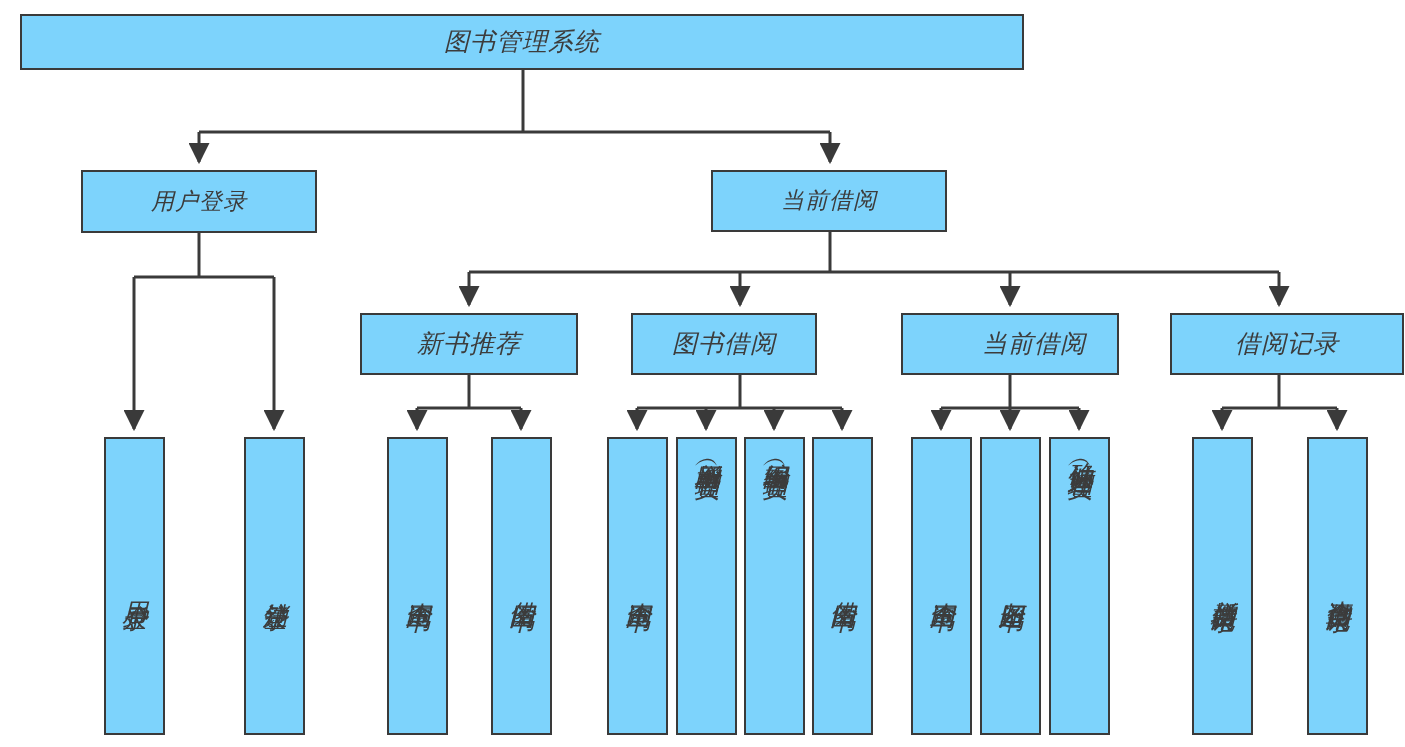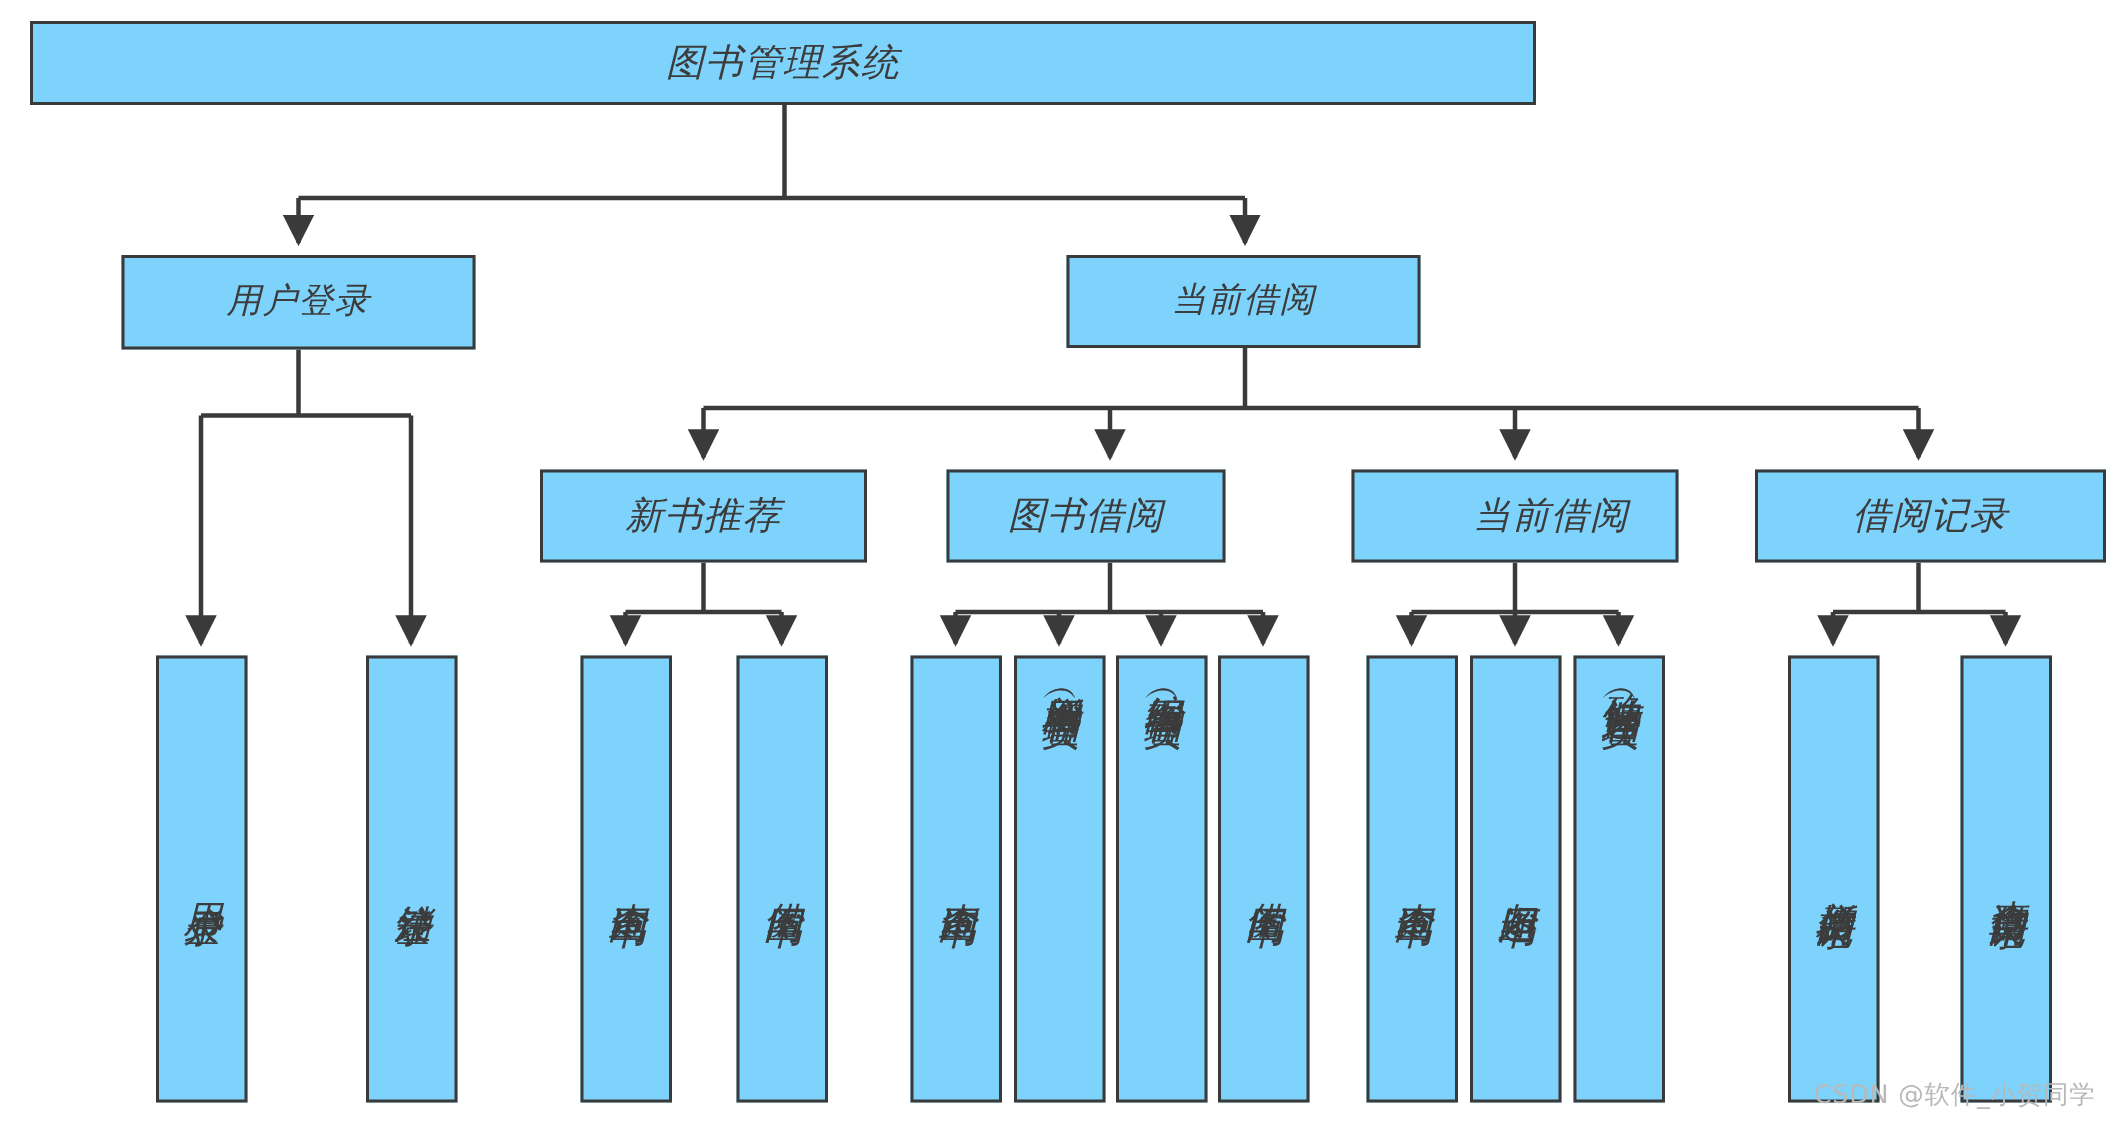--- a/index.html
+++ b/index.html
@@ -239,15 +239,14 @@
       <span class="vtext">新增借阅记录</span>
     </div>
   </div>
 
   <div class="node leaf" style="left:1307px; top:437px; width:61px; height:298px;">
     <div class="leaf-inner">
       <span class="vtext">查询借阅记录</span>
     </div>
   </div>
 
-  <div id="watermark">CSDN @软件_小贺同学</div>
 
 </div>
 
 </body></html>

